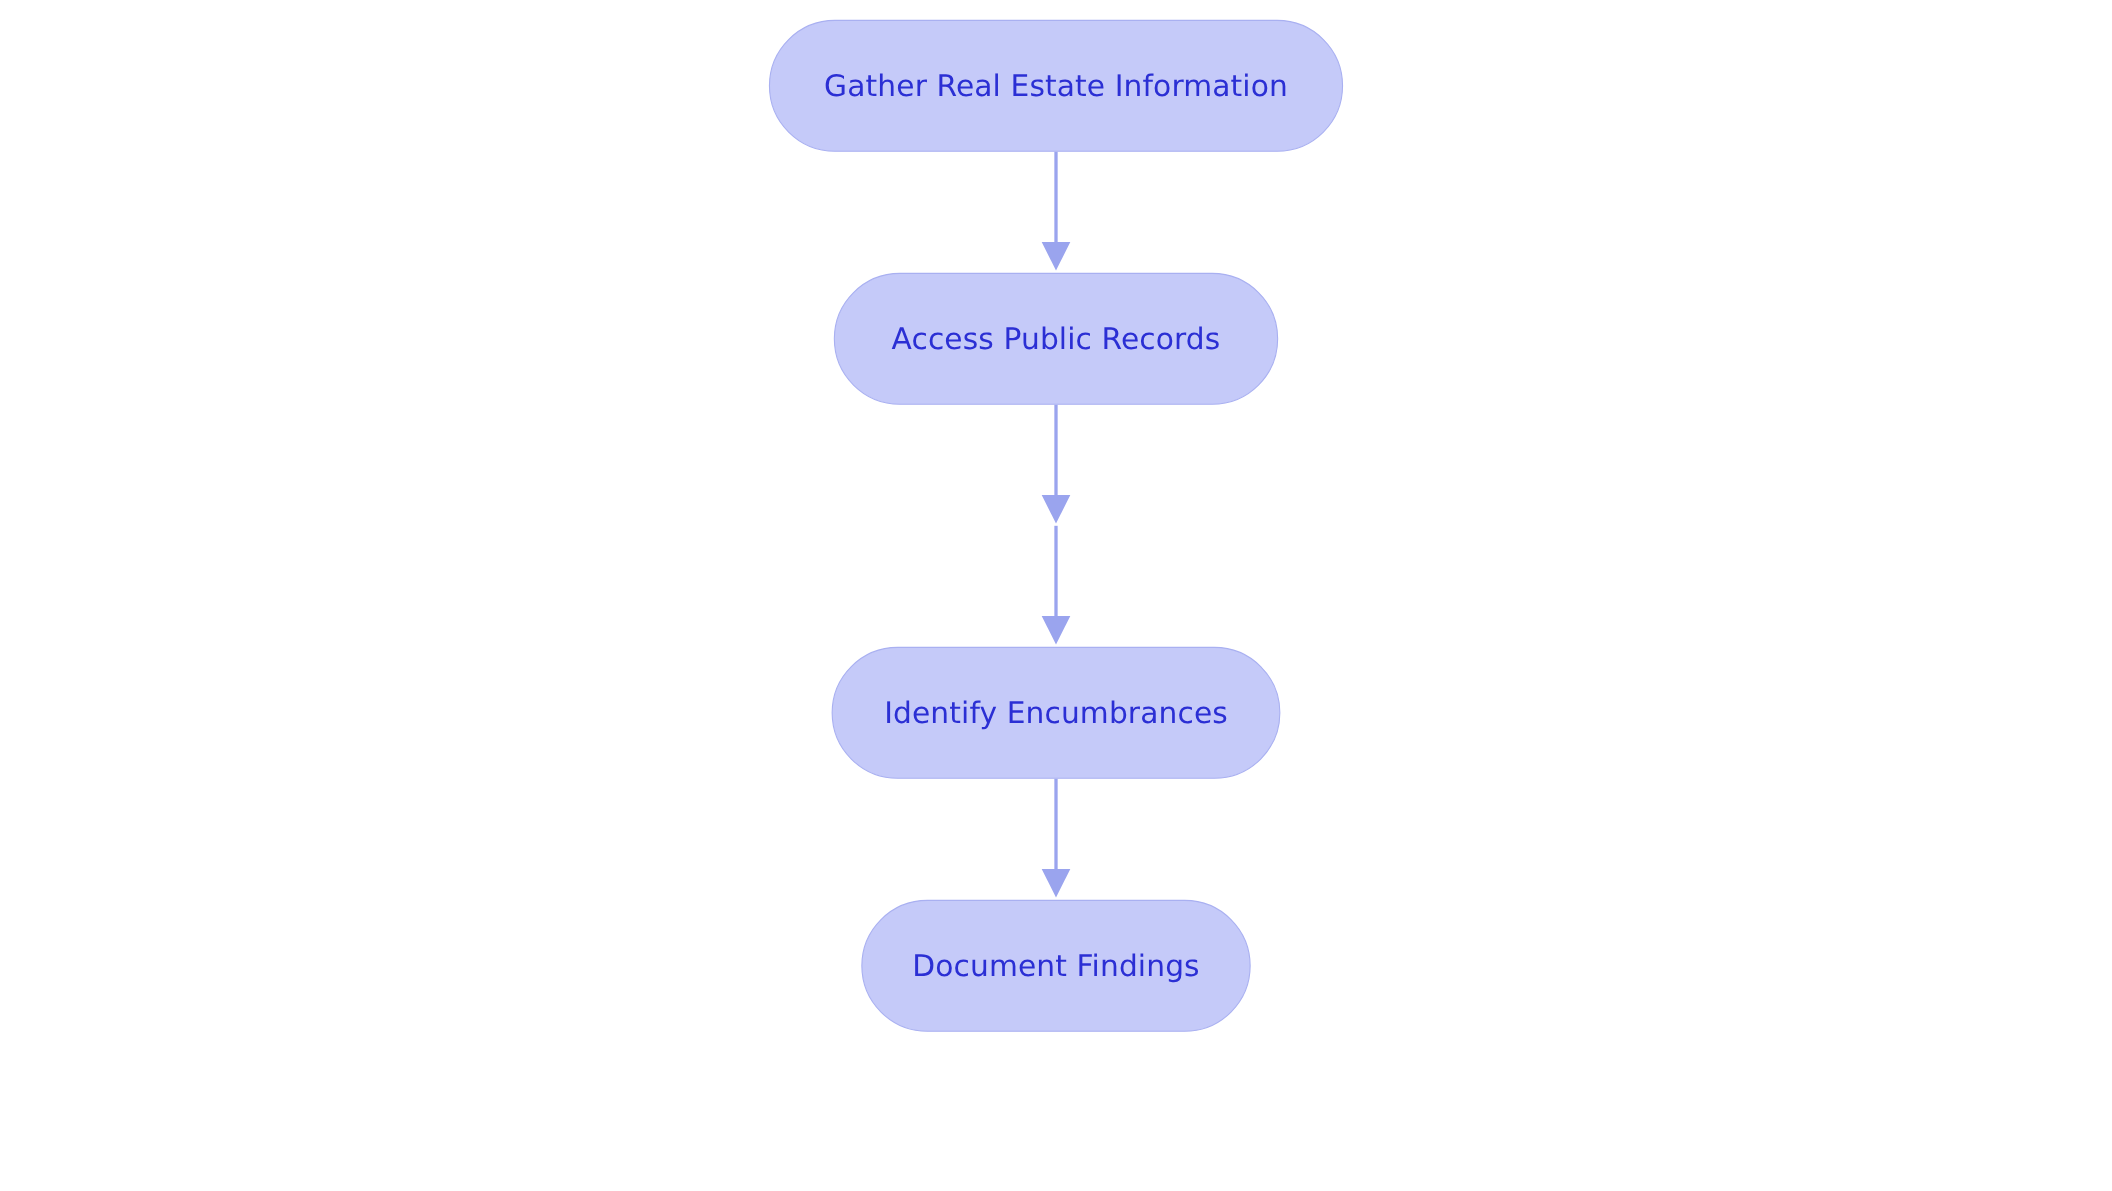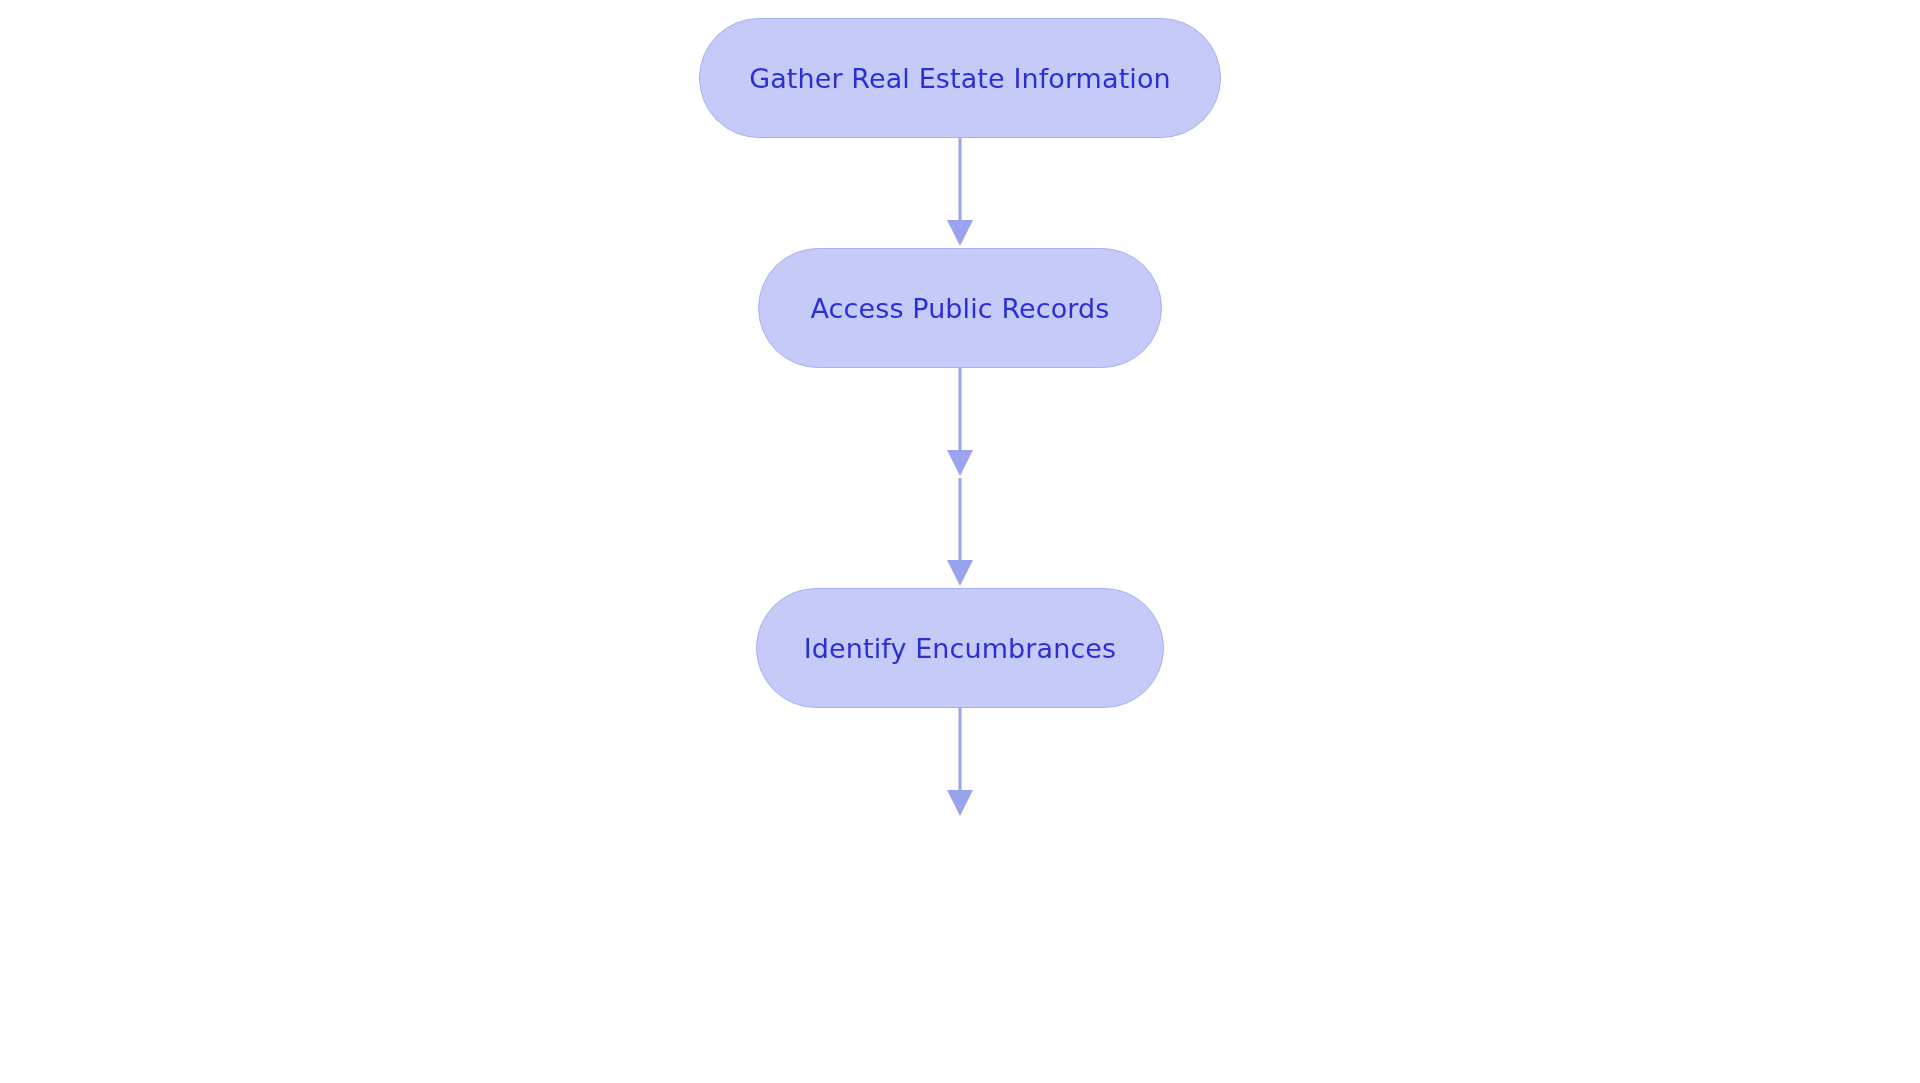--- a/index.html
+++ b/index.html
@@ -126,15 +126,18 @@
 
     <div class="flow-node node-w-4">
       <span class="flow-node-label">Identify Encumbrances</span>
     </div>
 
     <div class="flow-connector">
       <div class="connector-line"></div>
       <div class="connector-head"></div>
     </div>
 
+    <div class="flow-node node-w-5">
+      <span class="flow-node-label">Document Findings</span>
+    </div>
 
   </div>
 </div>
 
 </body></html>

